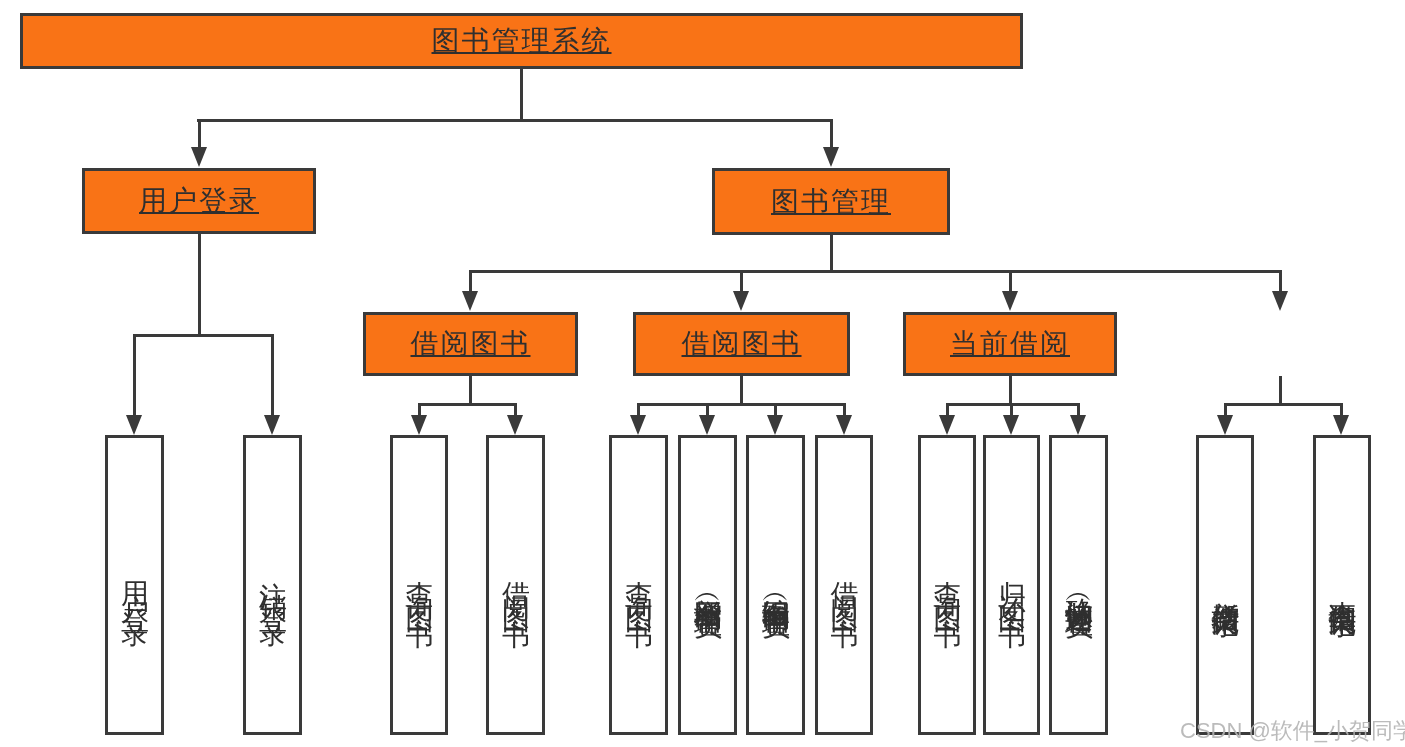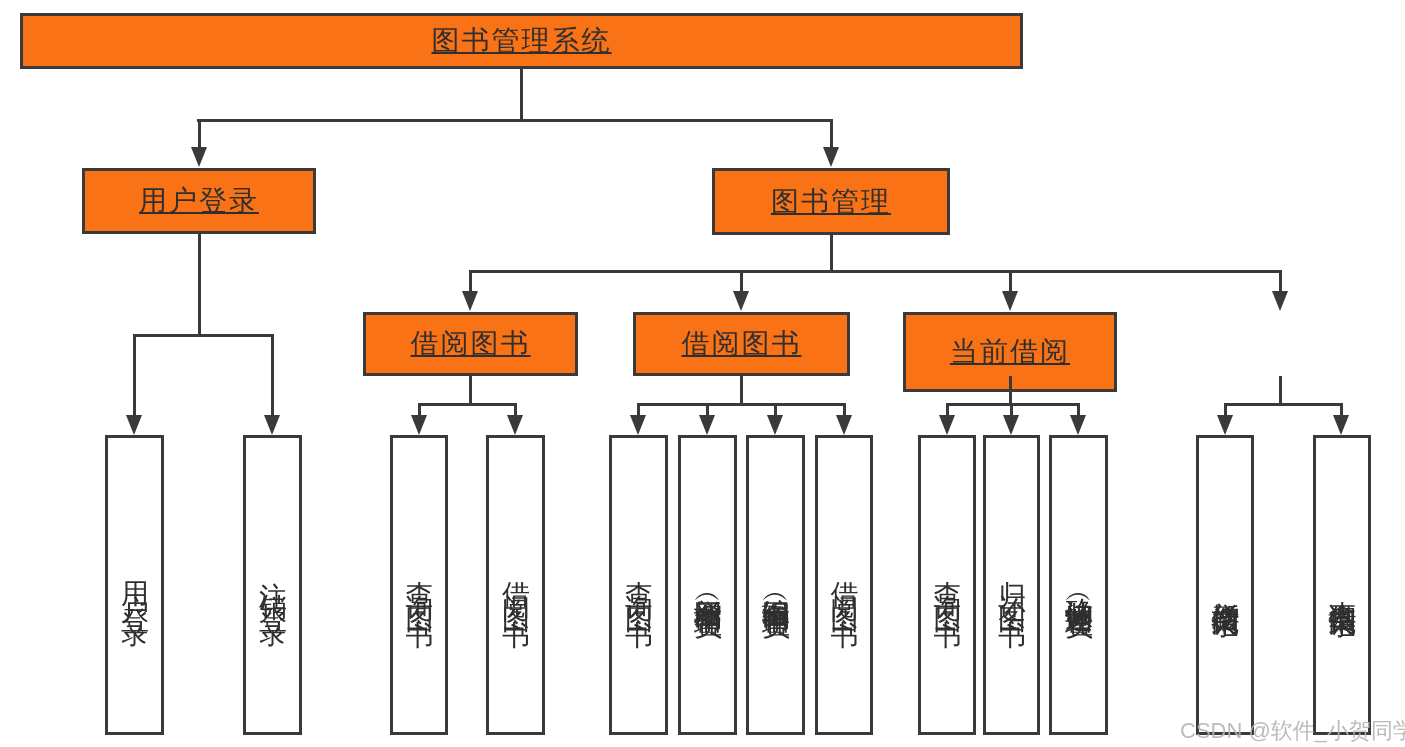--- a/index.html
+++ b/index.html
@@ -104,21 +104,21 @@
   <div class="ah" style="left:462px;top:291px;"></div>
   <div class="vl" style="left:740px;top:270px;height:23px;"></div>
   <div class="ah" style="left:733px;top:291px;"></div>
   <div class="vl" style="left:1009px;top:270px;height:23px;"></div>
   <div class="ah" style="left:1002px;top:291px;"></div>
   <div class="vl" style="left:1279px;top:270px;height:23px;"></div>
   <div class="ah" style="left:1272px;top:291px;"></div>
 
   <div class="node" style="left:363px;top:312px;width:215px;height:64px;">借阅图书</div>
   <div class="node" style="left:633px;top:312px;width:217px;height:64px;">借阅图书</div>
-  <div class="node" style="left:903px;top:312px;width:214px;height:80px;">当前借阅</div>
+  <div class="node" style="left:903px;top:312px;width:214px;height:64px;">当前借阅</div>
 
   <div class="vl" style="left:469px;top:376px;height:29px;"></div>
   <div class="hl" style="left:418px;top:403px;width:99px;"></div>
   <div class="vl" style="left:418px;top:403px;height:14px;"></div>
   <div class="ah" style="left:411px;top:415px;"></div>
   <div class="vl" style="left:514px;top:403px;height:14px;"></div>
   <div class="ah" style="left:507px;top:415px;"></div>
 
   <div class="vl" style="left:740px;top:376px;height:29px;"></div>
   <div class="hl" style="left:637px;top:403px;width:208px;"></div>

